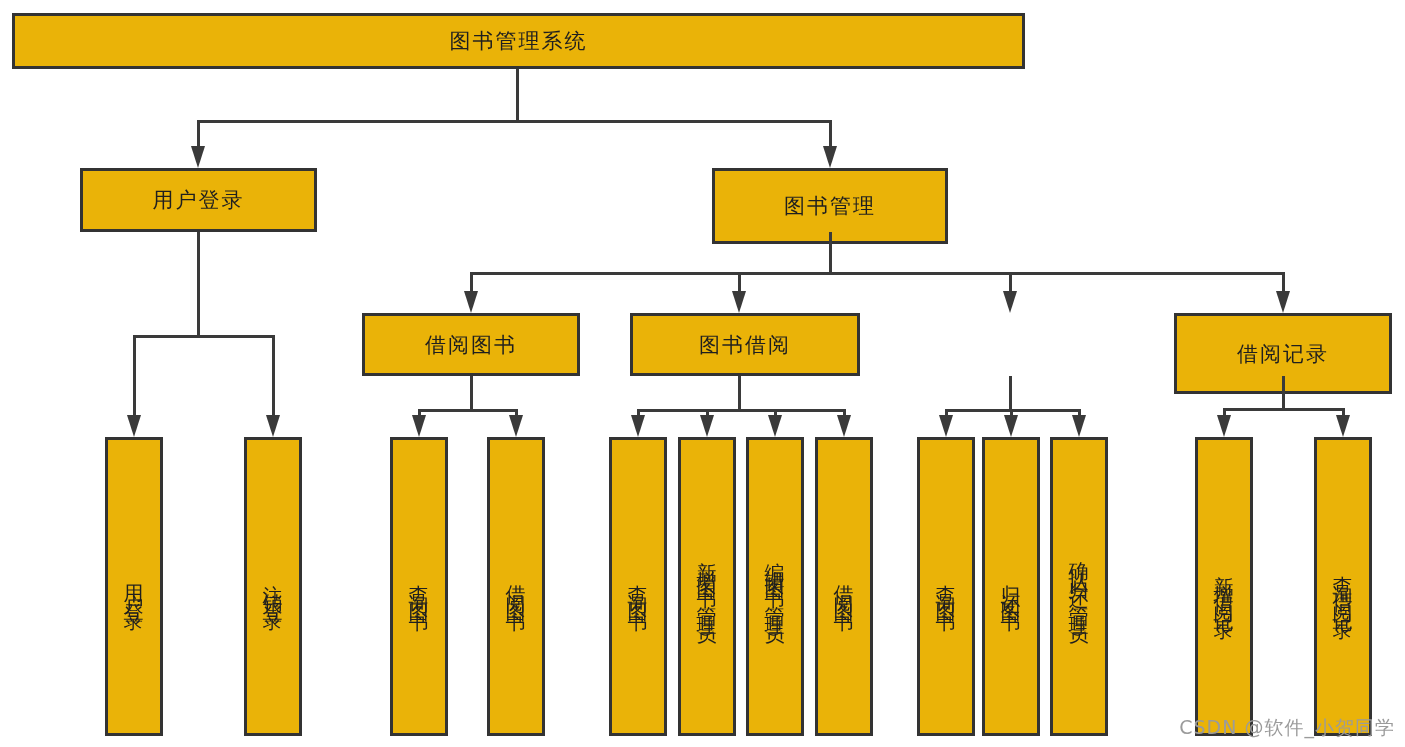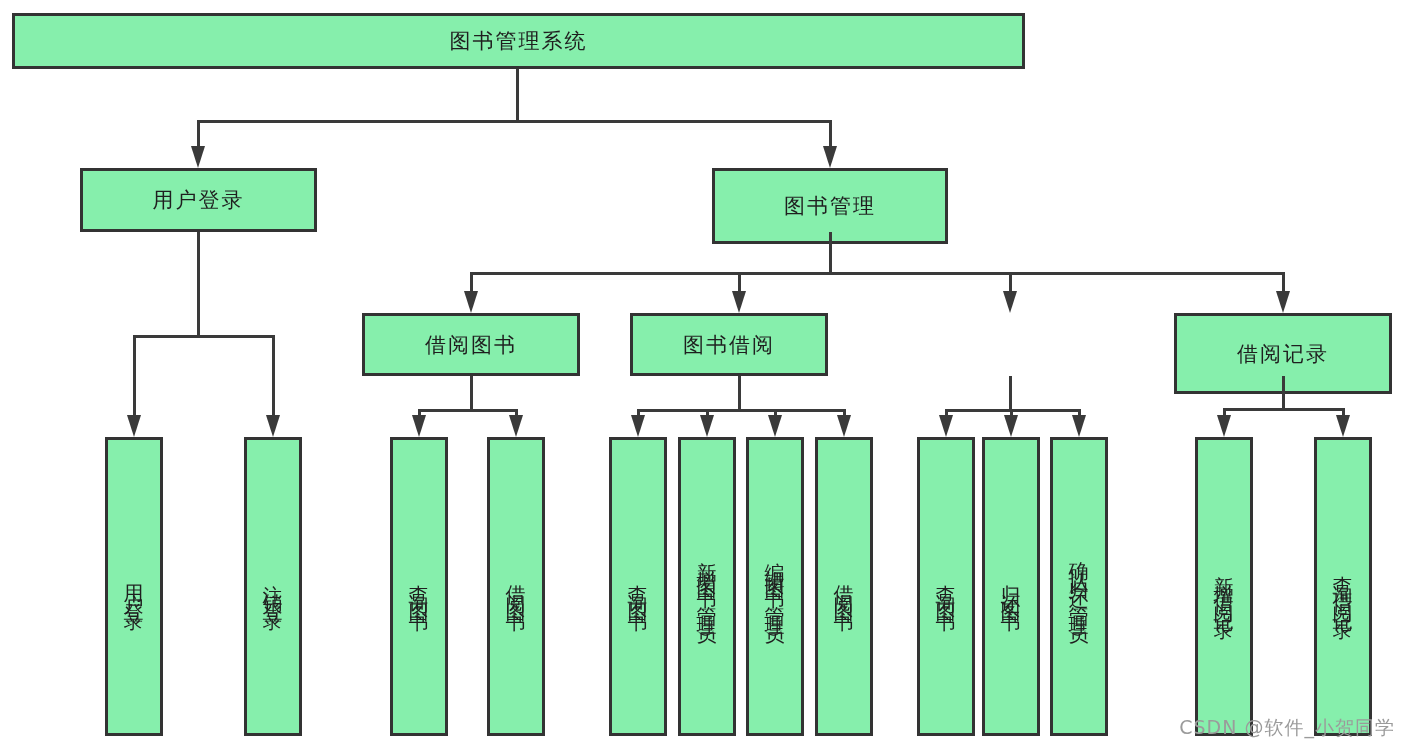--- a/index.html
+++ b/index.html
@@ -8,21 +8,21 @@
     width: 1405px;
     height: 747px;
     background: var(--bg, #ffffff);
     font-family: "DejaVu Sans", sans-serif;
     overflow: hidden;
   }
   .node {
     position: absolute;
     box-sizing: border-box;
     border: 3px solid var(--border, #333333);
-    background: #86efac;
+    background: #eab308;
     display: flex;
     align-items: center;
     justify-content: center;
     color: var(--text, #1f1f1f);
   }
   .node.h span {
     font-size: 21px;
     letter-spacing: 2px;
     white-space: nowrap;
   }
@@ -97,21 +97,21 @@
   <div class="vline" style="left:829px;top:232px;height:40px"></div>
   <div class="hline" style="left:470px;top:272px;width:815px"></div>
   <div class="arrow" style="left:463px;top:272px;height:41px"></div>
   <div class="arrow" style="left:731px;top:272px;height:41px"></div>
   <div class="arrow" style="left:1002px;top:272px;height:41px"></div>
   <div class="arrow" style="left:1275px;top:272px;height:41px"></div>
 
   <div class="node h" style="left:362px;top:313px;width:218px;height:63px">
     <span>借阅图书</span>
   </div>
-  <div class="node h" style="left:630px;top:313px;width:198px;height:63px">
+  <div class="node h" style="left:630px;top:313px;width:230px;height:63px">
     <span>图书借阅</span>
   </div>
   <div class="node h" style="left:1174px;top:313px;width:218px;height:81px">
     <span>借阅记录</span>
   </div>
 
   <div class="vline" style="left:470px;top:376px;height:33px"></div>
   <div class="hline" style="left:418px;top:409px;width:100px"></div>
   <div class="arrow" style="left:411px;top:409px;height:28px"></div>
   <div class="arrow" style="left:508px;top:409px;height:28px"></div>

